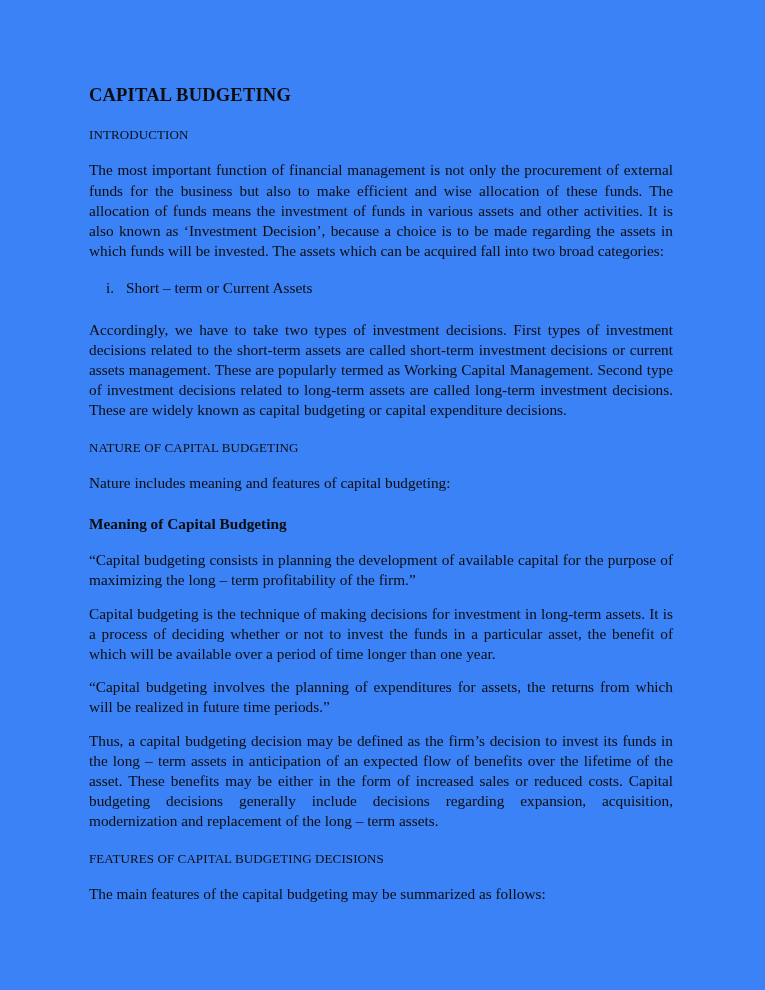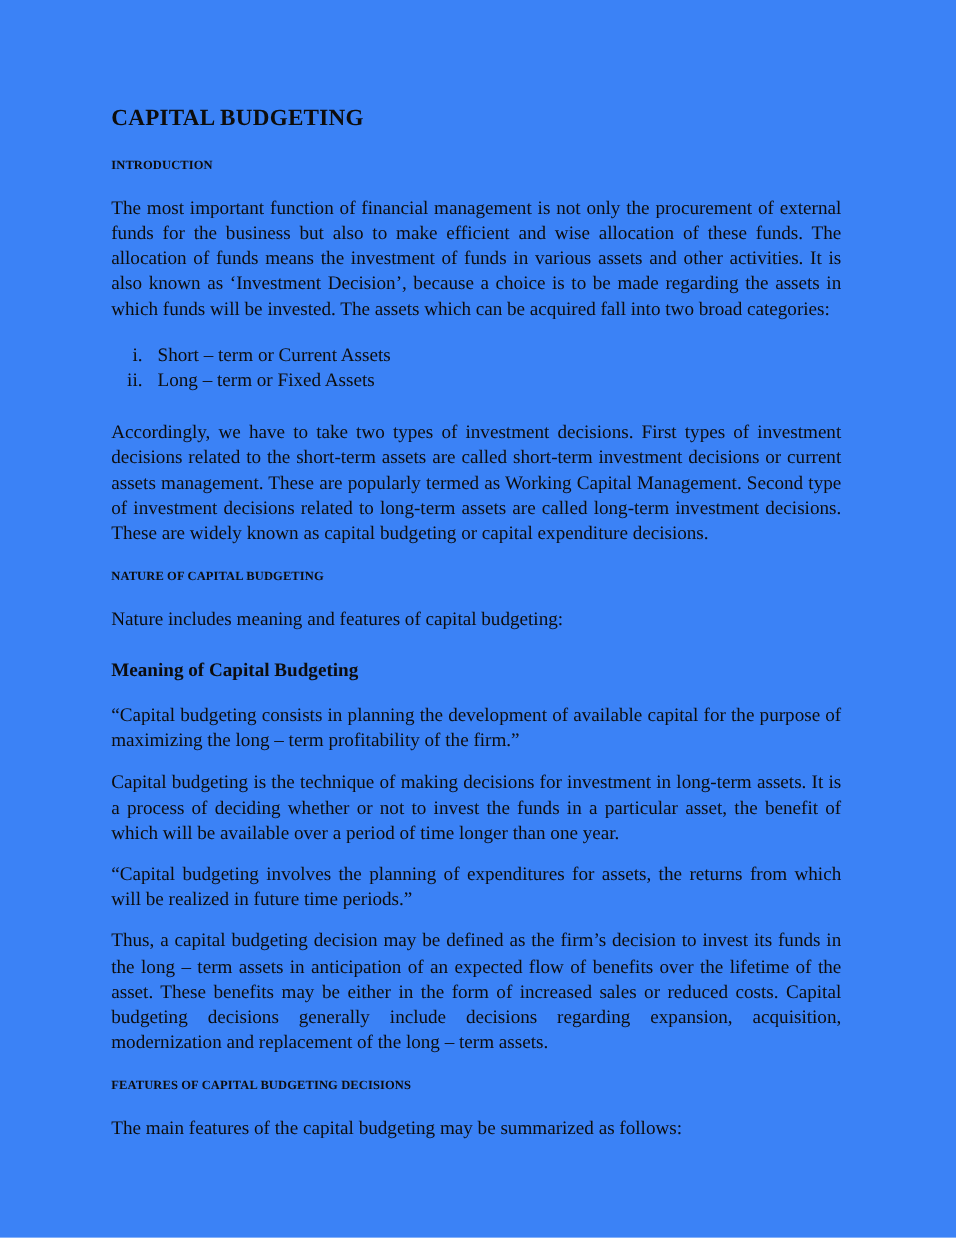--- a/index.html
+++ b/index.html
@@ -29,22 +29,22 @@
     width: 588px;
   }
   .doc-title {
     font-size: 18.5px;
     font-weight: bold;
     letter-spacing: 0.2px;
     margin: 0 0 21px 0;
     line-height: 1.2;
   }
   .section-heading {
-    font-size: 10px;
-    font-weight: bold;
+    font-size: 13px;
+    font-weight: normal;
     letter-spacing: 0.1px;
     margin: 15px 0 17px 0;
     line-height: 1.25;
   }
   .sub-heading {
     font-size: 15.3px;
     font-weight: bold;
     margin: 0 0 17px 0;
     line-height: 1.25;
   }
@@ -91,23 +91,20 @@
     <h1 class="doc-title">CAPITAL BUDGETING</h1>
 
     <h2 class="section-heading">INTRODUCTION</h2>
 
     <p class="body-text">The most important function of financial management is not only the procurement of external funds for the business but also to make efficient and wise allocation of these funds. The allocation of funds means the investment of funds in various assets and other activities. It is also known as ‘Investment Decision’, because a choice is to be made regarding the assets in which funds will be invested. The assets which can be acquired fall into two broad categories:</p>
 
     <ol class="roman-list">
       <li>
         <span class="marker">i.</span><span>Short – term or Current Assets</span>
       </li>
-      <li>
-        <span class="marker">ii.</span><span>Long – term or Fixed Assets</span>
-      </li>
     </ol>
 
     <div class="spacer-sm"></div>
 
     <p class="body-text last-of-block">Accordingly, we have to take two types of investment decisions. First types of investment decisions related to the short-term assets are called short-term investment decisions or current assets management. These are popularly termed as Working Capital Management. Second type of investment decisions related to long-term assets are called long-term investment decisions. These are widely known as capital budgeting or capital expenditure decisions.</p>
 
     <h2 class="section-heading">NATURE OF CAPITAL BUDGETING</h2>
 
     <p class="body-text">Nature includes meaning and features of capital budgeting:</p>
 

